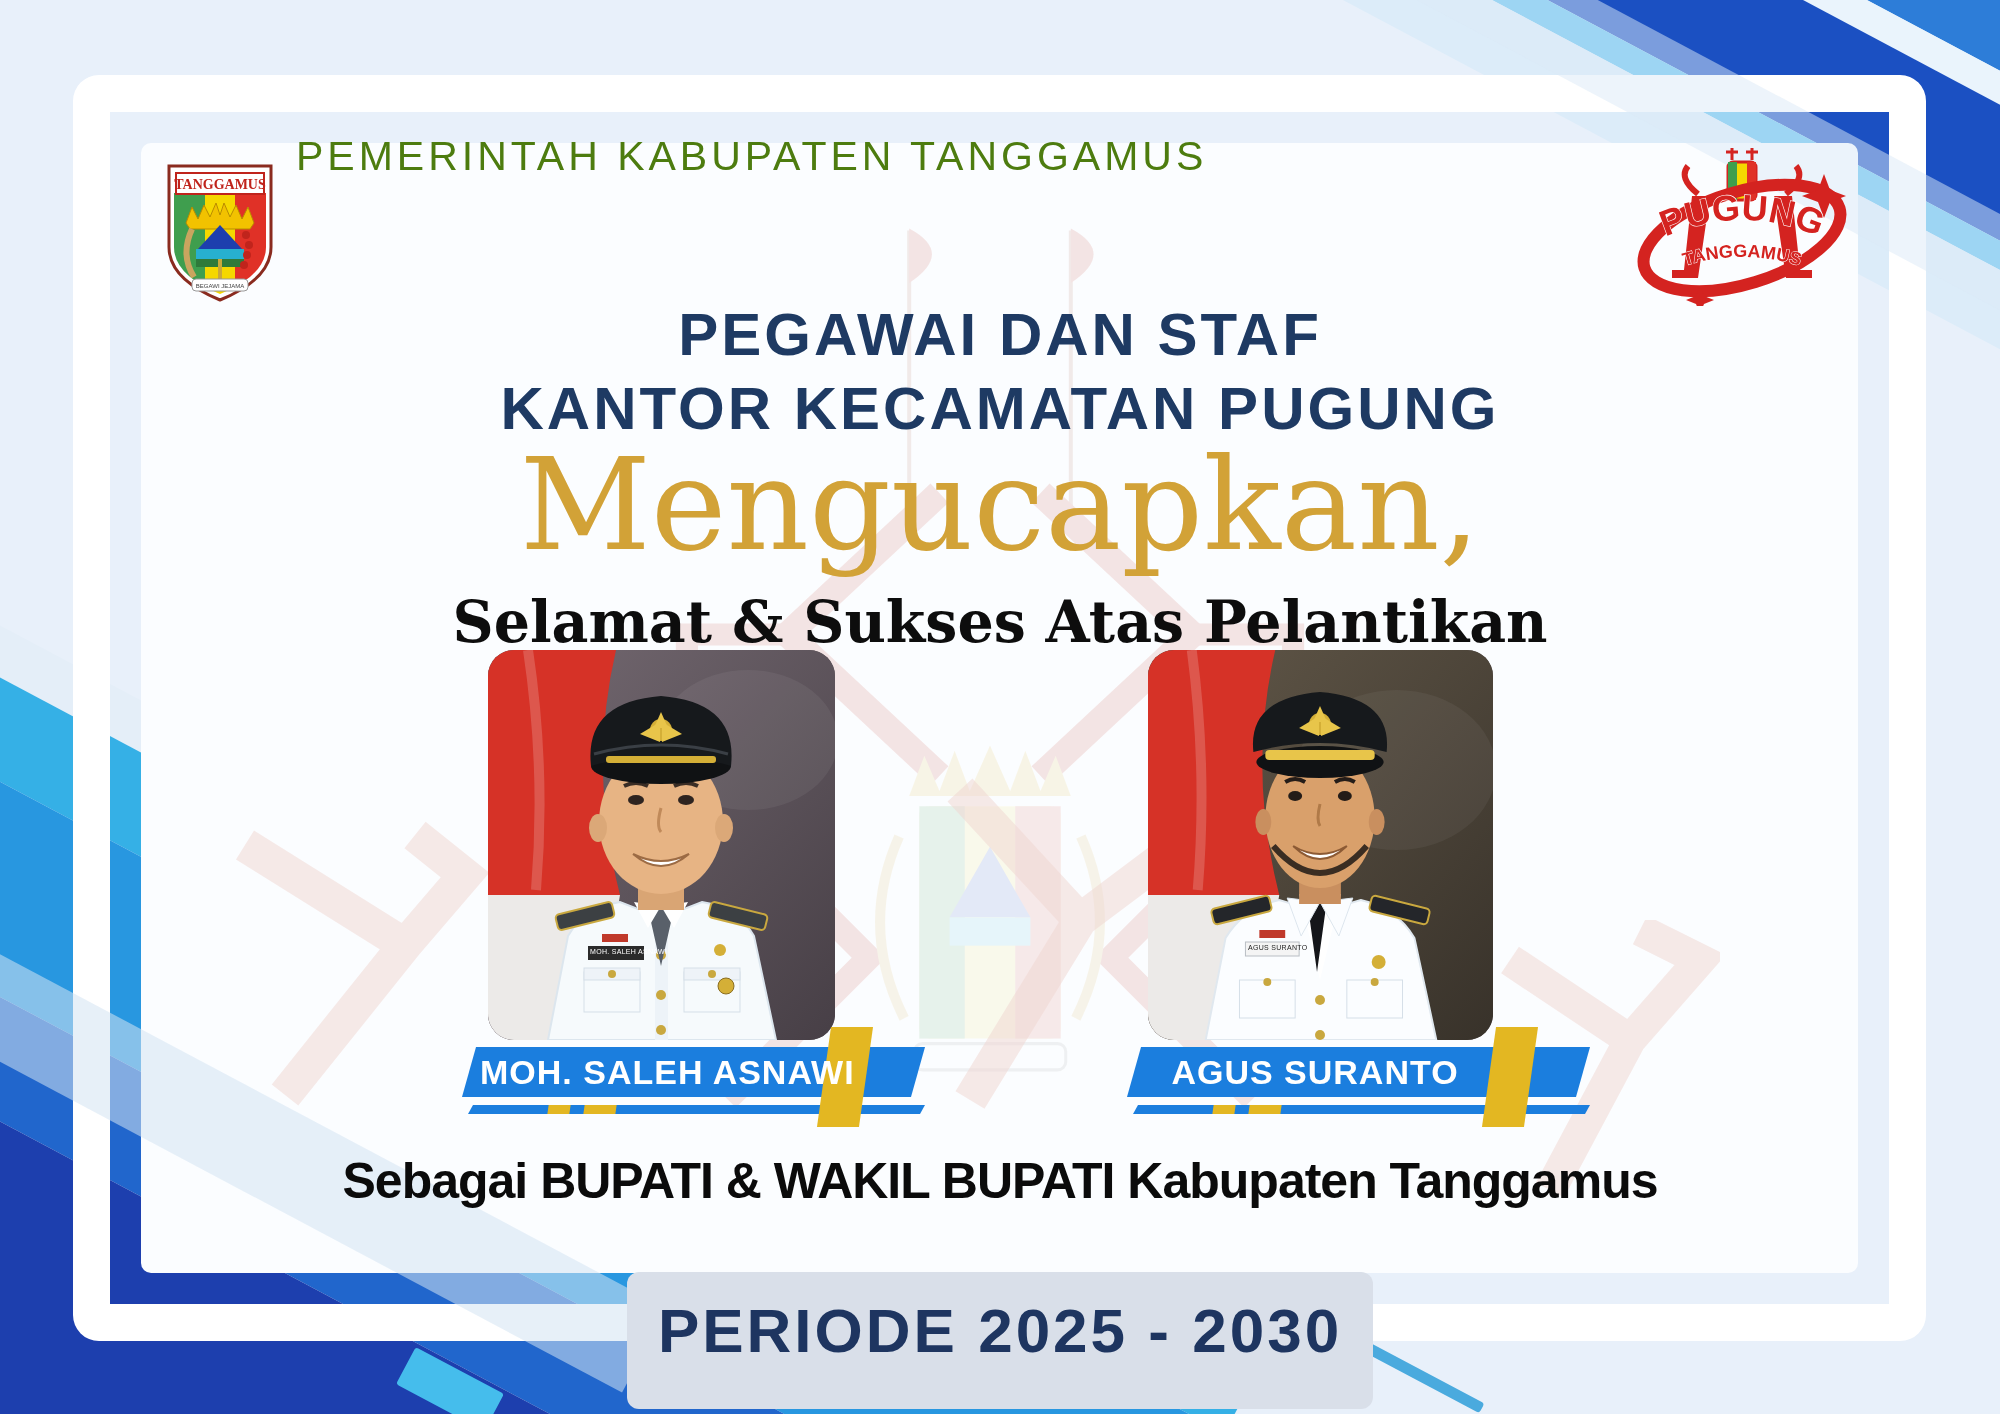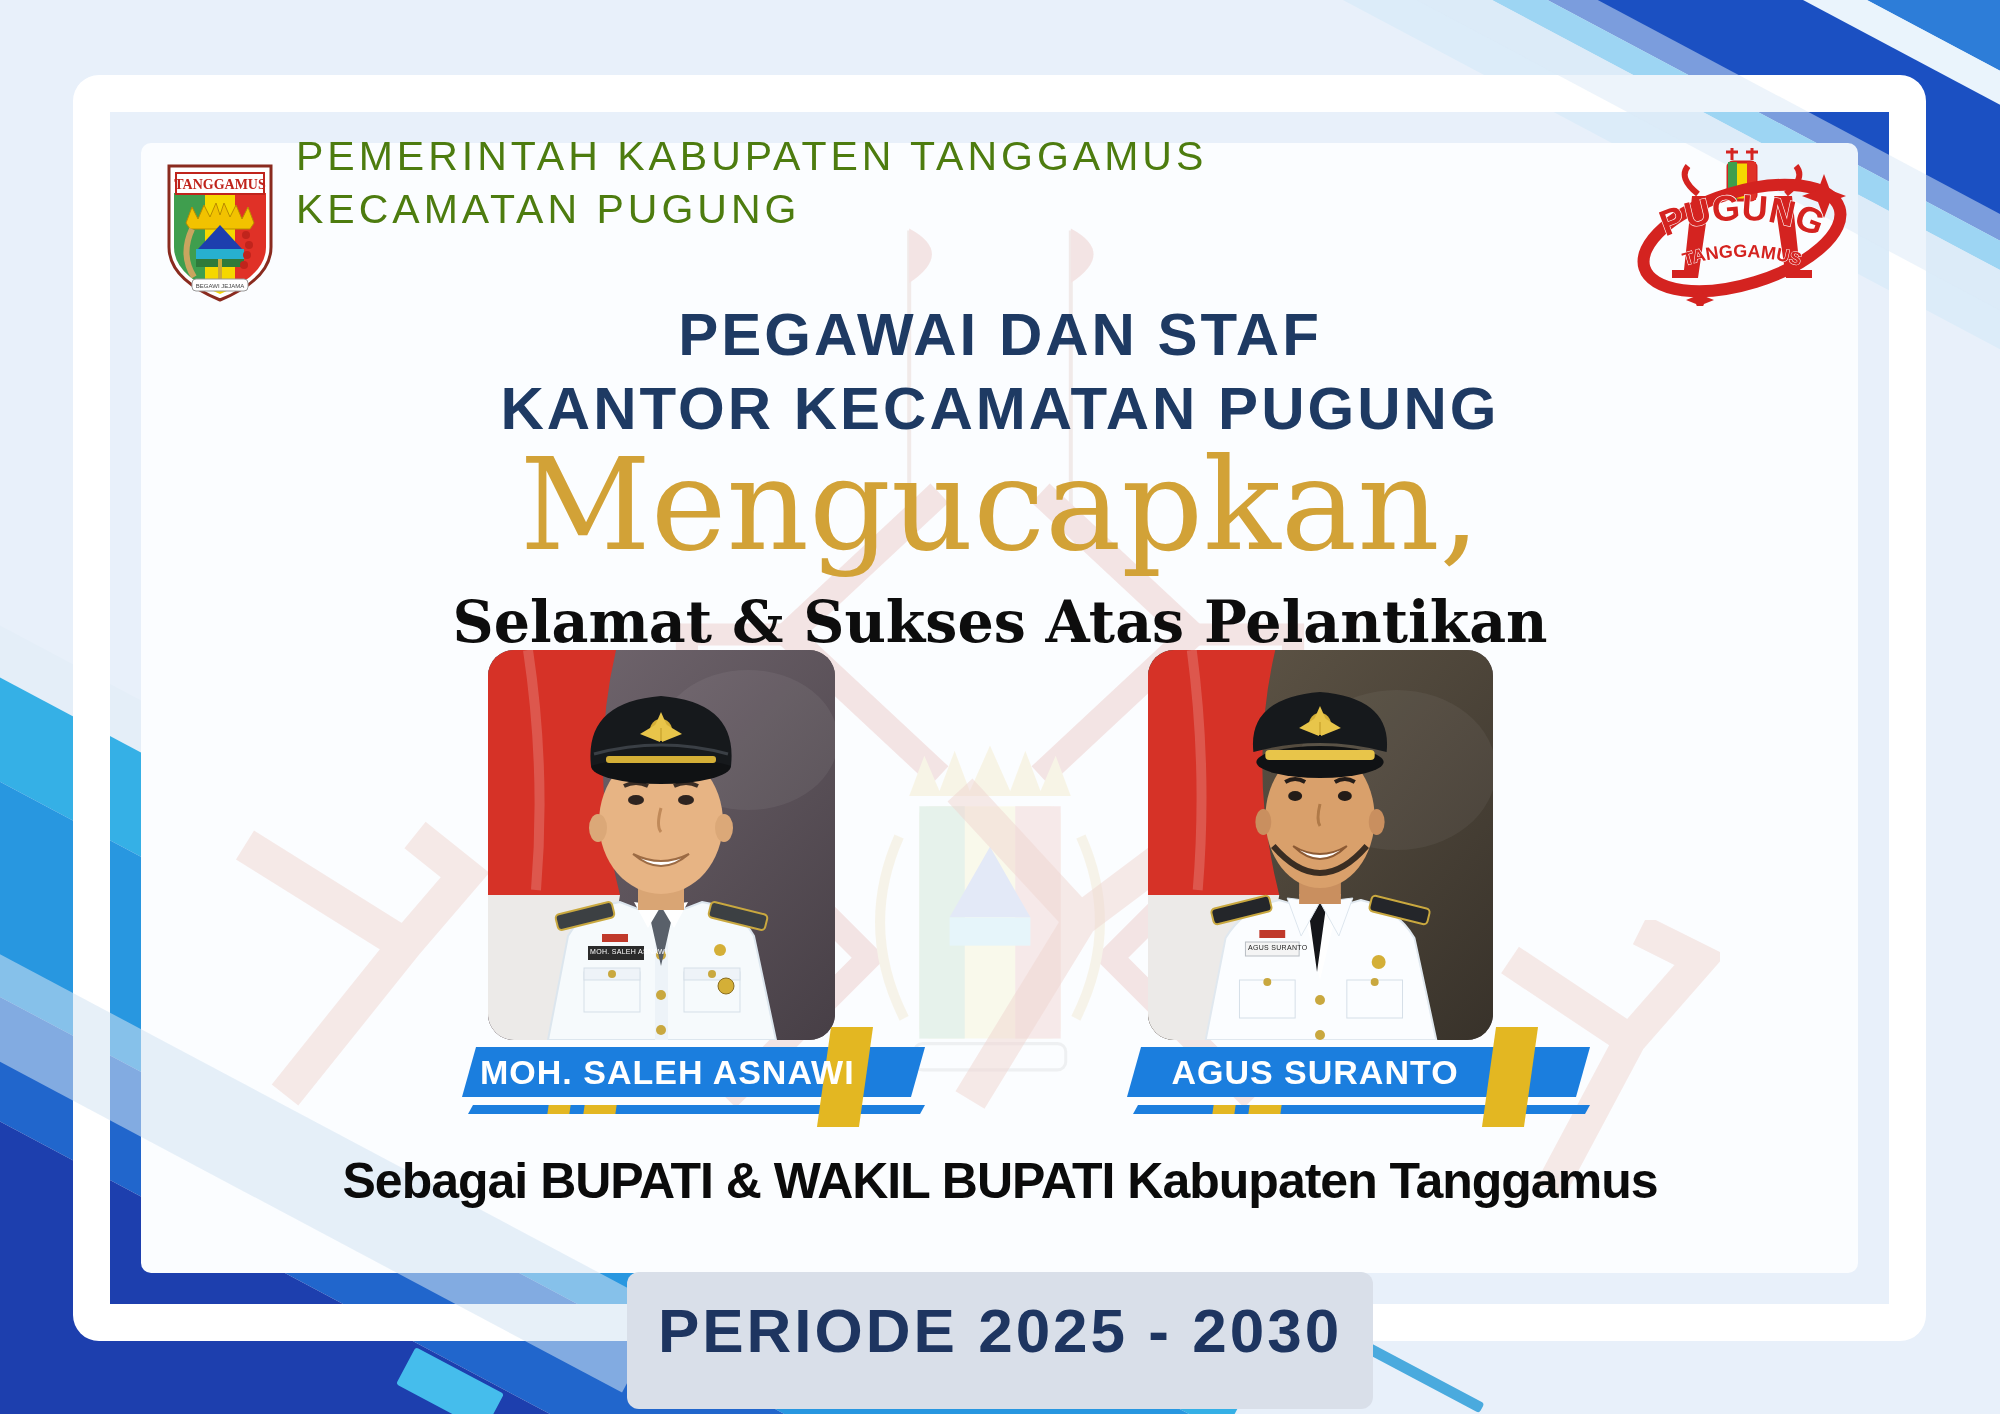--- a/index.html
+++ b/index.html
@@ -148,21 +148,20 @@
           <circle cx="78" cy="102" r="4" fill="#c0241c"></circle>
         <rect x="52" y="96" width="4" height="26" fill="#caa83a"></rect>
       </g>
       <rect x="10" y="10" width="88" height="21" fill="#ffffff" stroke="#c0241c" stroke-width="2"></rect>
       <text x="54" y="26" text-anchor="middle" font-family="Liberation Serif,serif" font-size="14" font-weight="bold" fill="#c0241c">TANGGAMUS</text>
       <rect x="26" y="116" width="56" height="12" rx="4" fill="#ffffff" stroke="#999999"></rect>
       <text x="54" y="125" text-anchor="middle" font-size="6" fill="#444444">BEGAWI JEJAMA</text>
     </svg>
 
     <div class="hdr-line" style="top:133px">PEMERINTAH KABUPATEN TANGGAMUS</div>
-    <div class="hdr-line" style="top:186px">KECAMATAN PUGUNG</div>
 
     <svg style="position:absolute;left:1628px;top:138px" width="228" height="168" viewBox="0 0 228 168">
       <path d="M64,58 L82,58 L70,140 L44,140 L44,132 L56,132 Z" fill="#d42320"></path>
       <path d="M164,58 L146,58 L158,140 L184,140 L184,132 L172,132 Z" fill="#d42320"></path>
       <path d="M70,56 Q50,40 60,28 M158,56 Q178,40 168,28" stroke="#d42320" stroke-width="6" fill="none"></path>
       <rect x="100" y="24" width="28" height="38" rx="5" fill="#f5d800" stroke="#d42320" stroke-width="3"></rect>
       <rect x="100" y="24" width="9" height="38" fill="#3f9e4e"></rect>
       <rect x="119" y="24" width="9" height="38" fill="#e03127"></rect>
       <path d="M104,22 L104,10 M124,22 L124,10 M98,14 L110,14 M118,14 L130,14" stroke="#d42320" stroke-width="3"></path>
       <ellipse cx="114" cy="100" rx="102" ry="46" fill="none" stroke="#d42320" stroke-width="12" transform="rotate(-17 114 100)"></ellipse>

